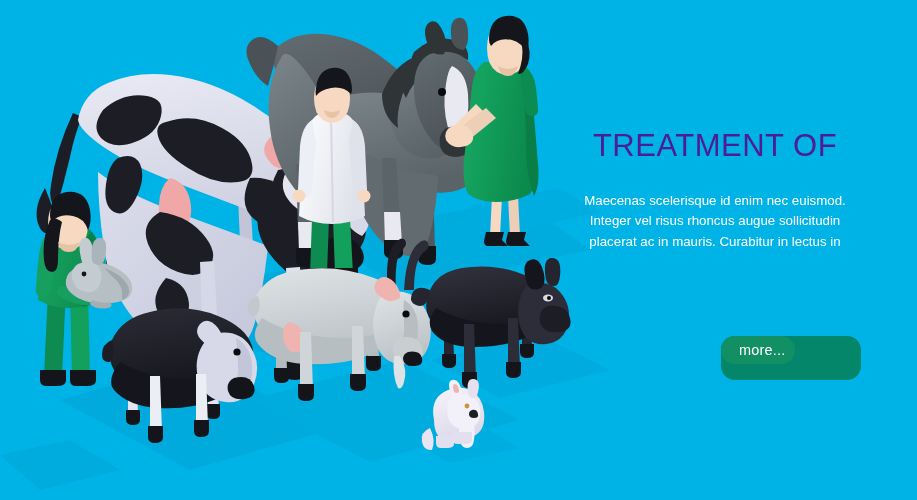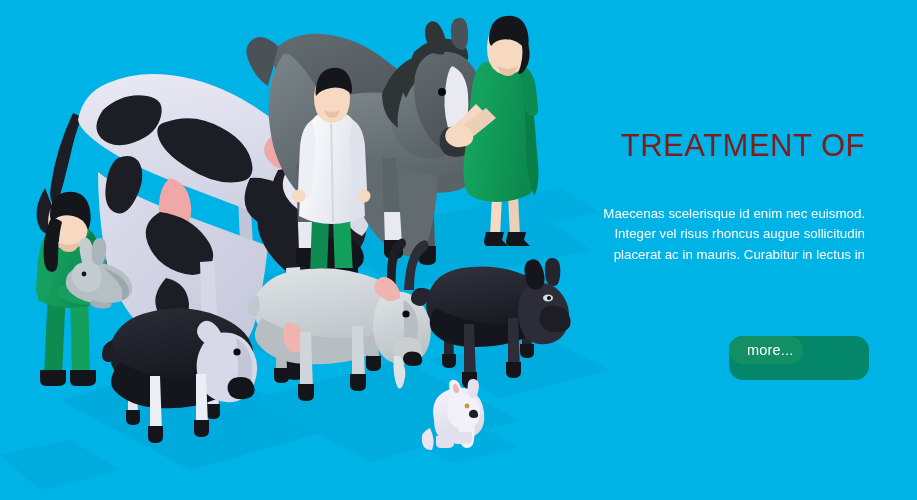--- a/index.html
+++ b/index.html
@@ -28,29 +28,29 @@
     white-space:nowrap;
   }
   .title-line2{
     font-size:31px;
     letter-spacing:0.3px;
     line-height:1.18;
     font-weight:700;
     white-space:nowrap;
   }
   .body-copy{
-    margin-top:39px;
+    margin-top:26px;
     font-size:13.3px;
     line-height:1.56;
     color:#ffffff;
-    text-align:right;
+    text-align:center;
   }
   #more-button{
     position:absolute;
-    right:48px; top:336px;
+    right:56px; top:336px;
     width:140px; height:44px;
     border:0;
     border-radius:14px;
     background:#03866a;
     cursor:pointer;
     padding:0;
     display:block;
   }
   #more-button .btn-left{
     position:absolute; left:0; top:0;
@@ -432,21 +432,21 @@
       <path d="M472 410 q5 -1 6 4 q1 4 -4 4 q-5 0 -5 -4 q0 -3 3 -4 z" fill="#1d1d26"></path>
 
       <path d="M430 428 q-10 4 -8 14 q2 9 10 8 q4 -10 -2 -22 z" fill="#e8e4f2"></path>
 
       <path d="M436 436 h18 v8 q0 4 -7 4 h-6 q-5 0 -5 -5 z" fill="#e2dfee"></path>
     </g>
 
   </svg>
 
   <div id="text-block">
-    <div class="title-line1" style="color: #7f1d1d;">TREATMENT OF</div>
+    <div class="title-line1" style="color: #4c1d95; text-align: center;">TREATMENT OF</div>
     <p class="body-copy" style="color: rgb(255, 255, 255);">Maecenas scelerisque id enim nec euismod. Integer vel risus rhoncus augue sollicitudin placerat ac in mauris. Curabitur in lectus in</p>
   </div>
 
   <button id="more-button" style="background: rgb(3, 134, 106);">
     <span class="btn-left" style="background: rgb(19, 143, 100);"></span>
     <span class="btn-label" style="color: rgb(255, 255, 255);">more...</span>
   </button>
 
 </div>
 

